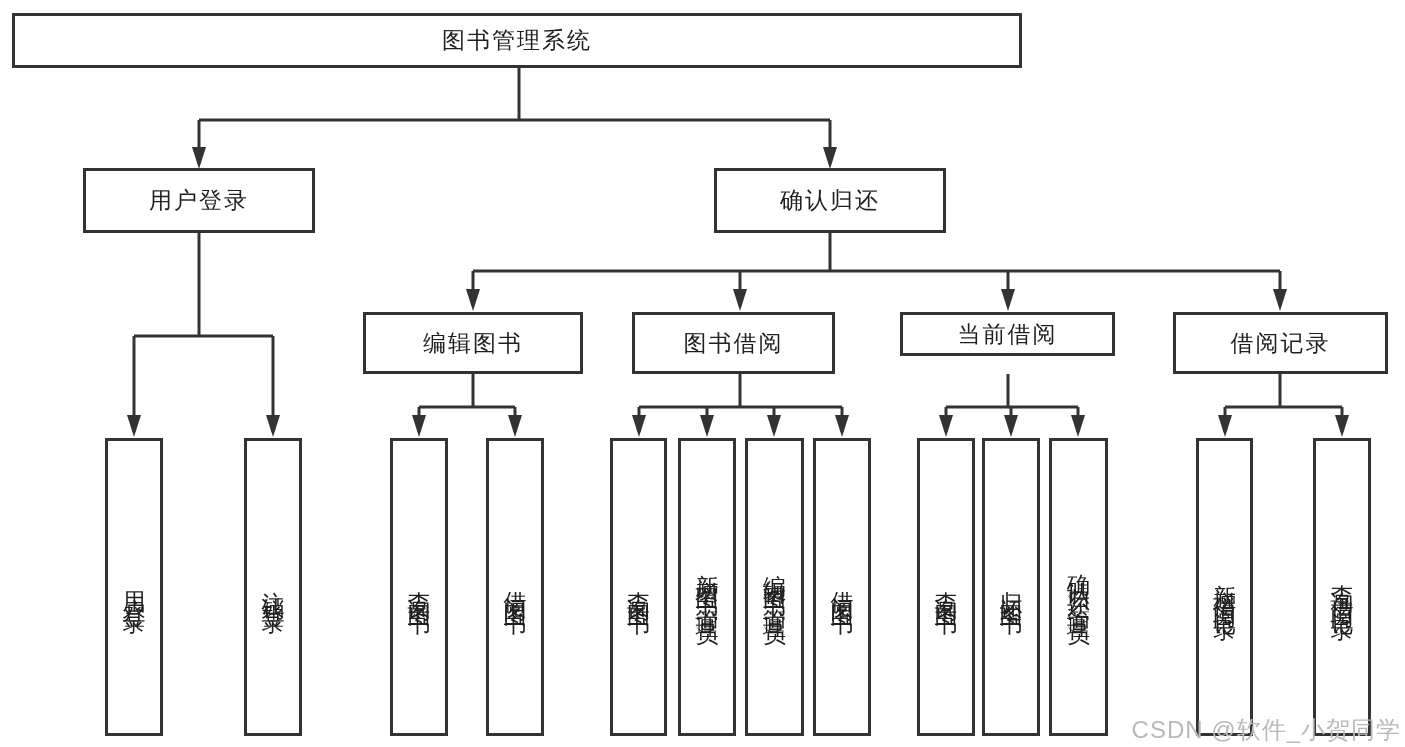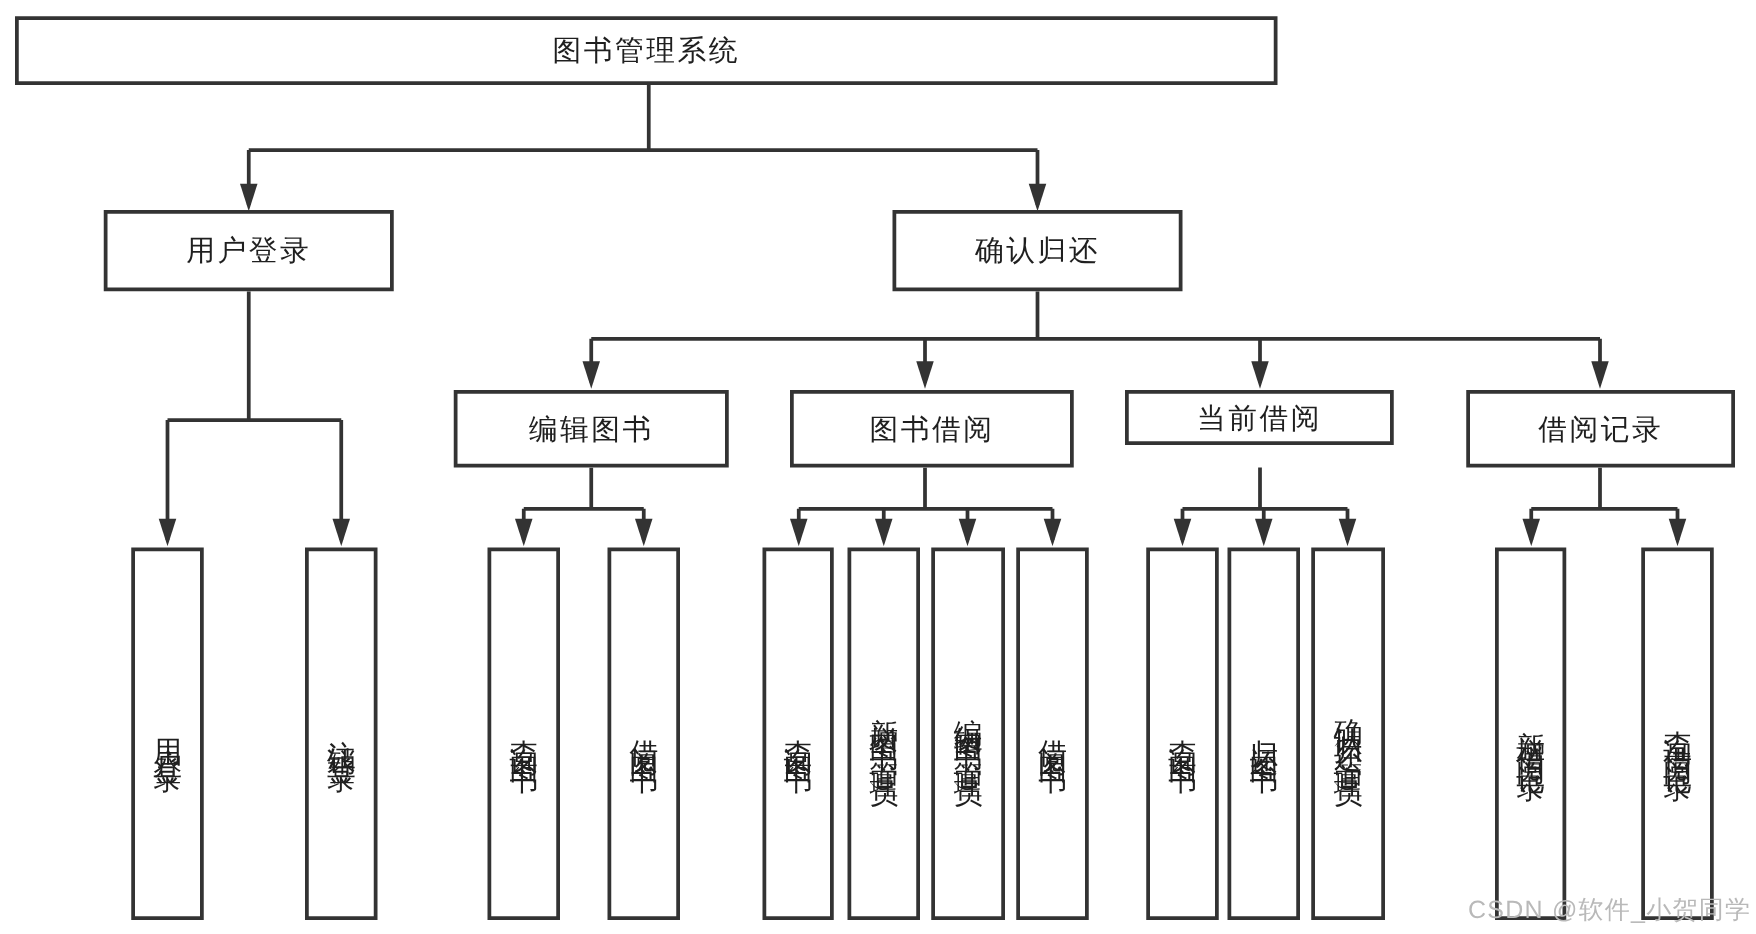--- a/index.html
+++ b/index.html
@@ -29,21 +29,21 @@
     writing-mode:vertical-rl;
     text-orientation:mixed;
     font-size:23px;line-height:1;
     letter-spacing:7px;
     color:var(--text,#1f1f1f);
     white-space:nowrap;
   }
   .watermark{
     position:absolute;
     right:4px;top:714px;
-    font-size:20px;
+    font-size:24px;
     color:var(--wm,#b9b9b9);
     z-index:3;
     letter-spacing:1px;
     white-space:nowrap;
   }
 </style>
 </head>
 <body>
 
 <div class="canvas" style="--line: #333333; --text: #1f1f1f; --wm: #b9b9b9; --bg: #ffffff;">
@@ -118,21 +118,21 @@
   <div class="node" style="left:83px;top:168px;width:232px;height:65px;">
     <span class="h-label">用户登录</span>
   </div>
   <div class="node" style="left:714px;top:168px;width:232px;height:65px;">
     <span class="h-label">确认归还</span>
   </div>
 
   <div class="node" style="left:363px;top:312px;width:220px;height:62px;">
     <span class="h-label">编辑图书</span>
   </div>
-  <div class="node" style="left:632px;top:312px;width:227px;height:62px;">
+  <div class="node" style="left:632px;top:312px;width:203px;height:62px;">
     <span class="h-label">图书借阅</span>
   </div>
   <div class="node" style="left:900px;top:312px;width:215px;height:44px;">
     <span class="h-label">当前借阅</span>
   </div>
   <div class="node" style="left:1173px;top:312px;width:215px;height:62px;justify-content:center;">
     <span class="h-label">借阅记录</span>
   </div>
 
   <div class="node" style="left:105px;top:438px;width:58px;height:298px;">

